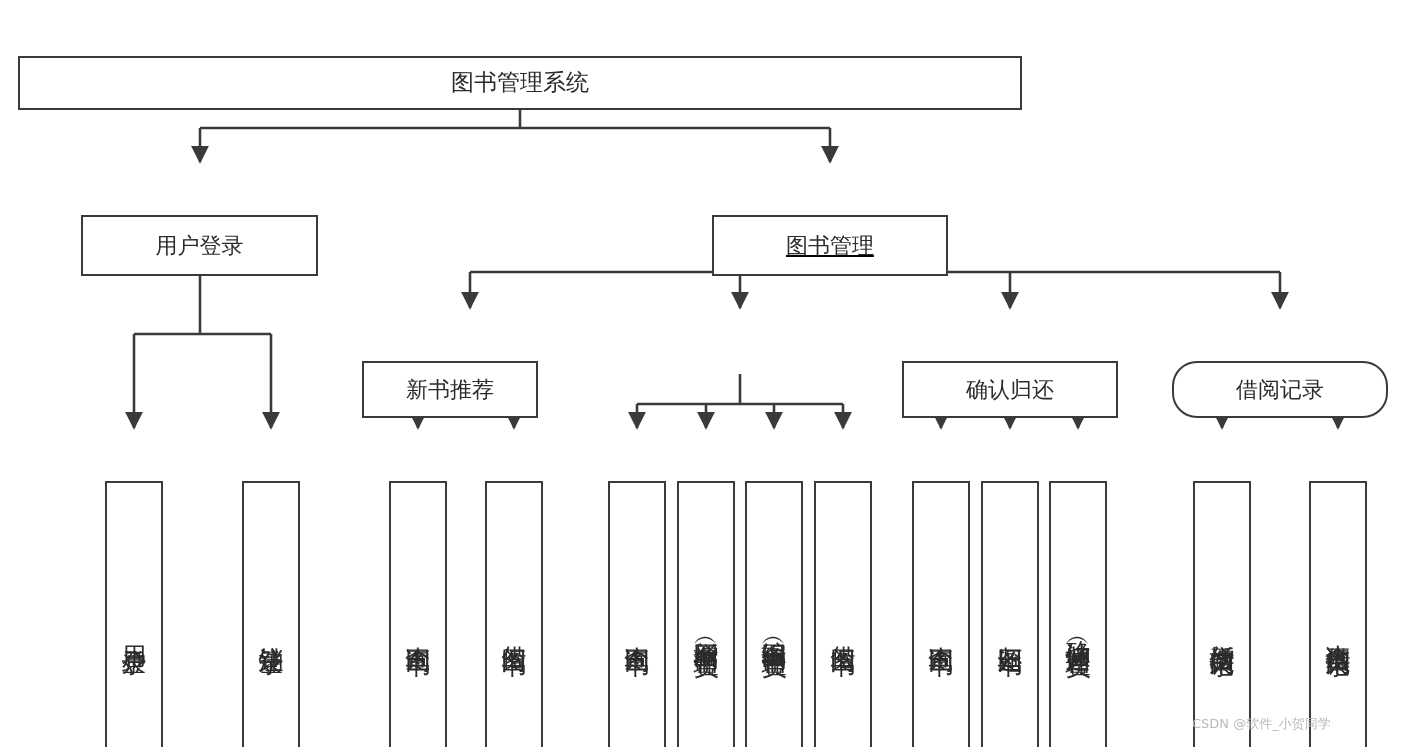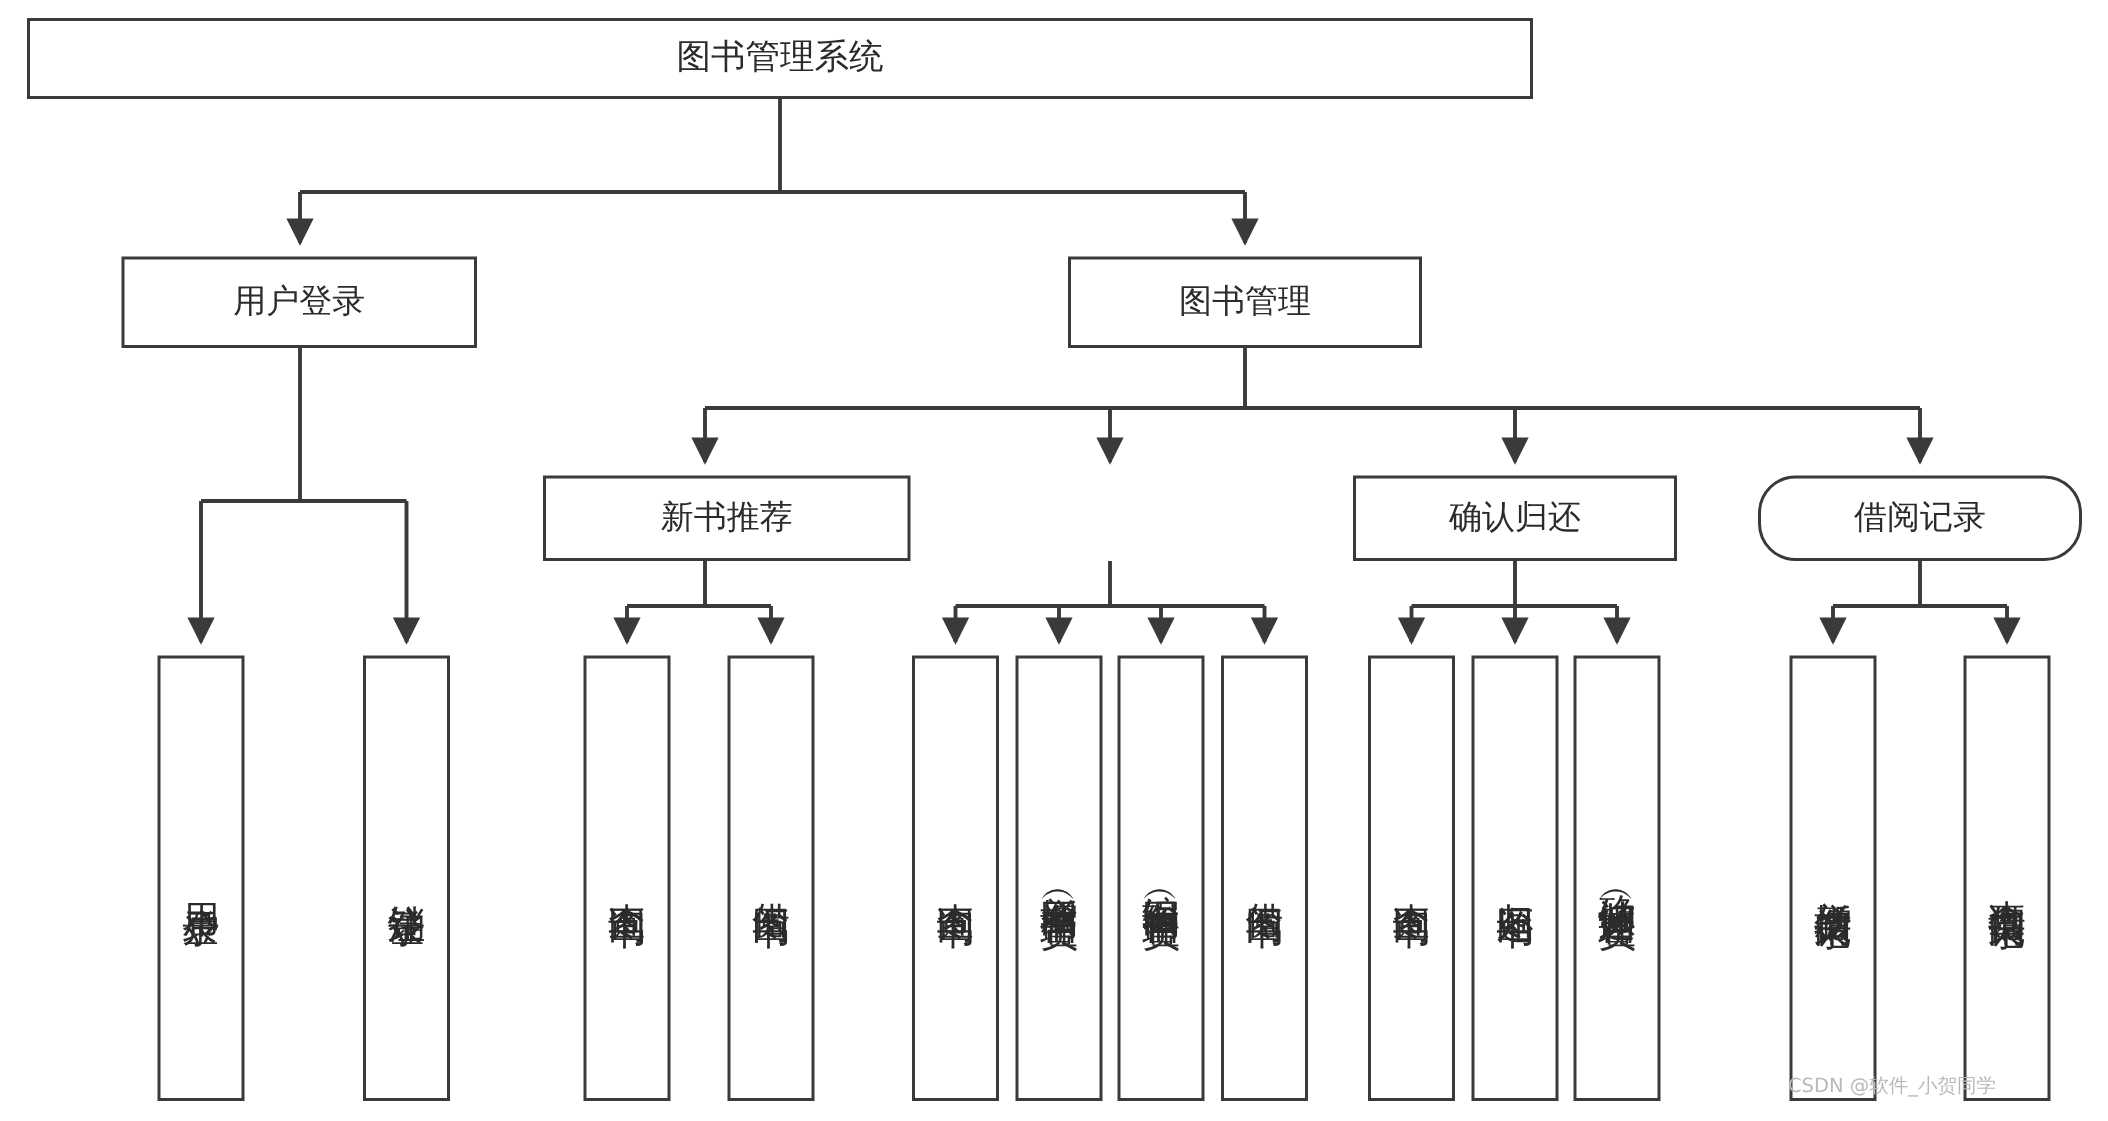--- a/index.html
+++ b/index.html
@@ -28,20 +28,21 @@
   }
   .node {
     position: absolute;
     box-sizing: border-box;
     background: #ffffff;
     border: 2.2px solid #3a3a3a;
     display: flex;
     align-items: center;
     justify-content: center;
     z-index: 2;
+    margin-top: 44px;
   }
   .node .node-label {
     display: block;
     color: #2b2b2b;
     line-height: 1.18;
     text-align: center;
     white-space: nowrap;
   }
   
   .node.horiz .node-label {
@@ -129,25 +130,25 @@
   </svg>
 
   <div class="node horiz root" style="left:18px; top:12px; width:1004px; height:54px;">
     <span class="node-label">图书管理系统</span>
   </div>
 
   <div class="node horiz" style="left:81px; top:171px; width:237px; height:61px;">
     <span class="node-label">用户登录</span>
   </div>
 
-  <div class="node horiz" style="left:712px; top:171px; width:236px; height:61px;">
+  <div class="node horiz" style="left:712px; top:171px; width:236px; height:61px;text-decoration:underline;">
     <span class="node-label">图书管理</span>
   </div>
 
-  <div class="node horiz" style="left:362px; top:317px; width:245px; height:57px;">
+  <div class="node horiz" style="left:362px; top:317px; width:176px; height:57px;">
     <span class="node-label">新书推荐</span>
   </div>
 
 
   <div class="node horiz" style="left:902px; top:317px; width:216px; height:57px;">
     <span class="node-label">确认归还</span>
   </div>
 
   <div class="node horiz" style="left:1172px; top:317px; width:216px; height:57px;border-radius:25px;">
     <span class="node-label">借阅记录</span>

